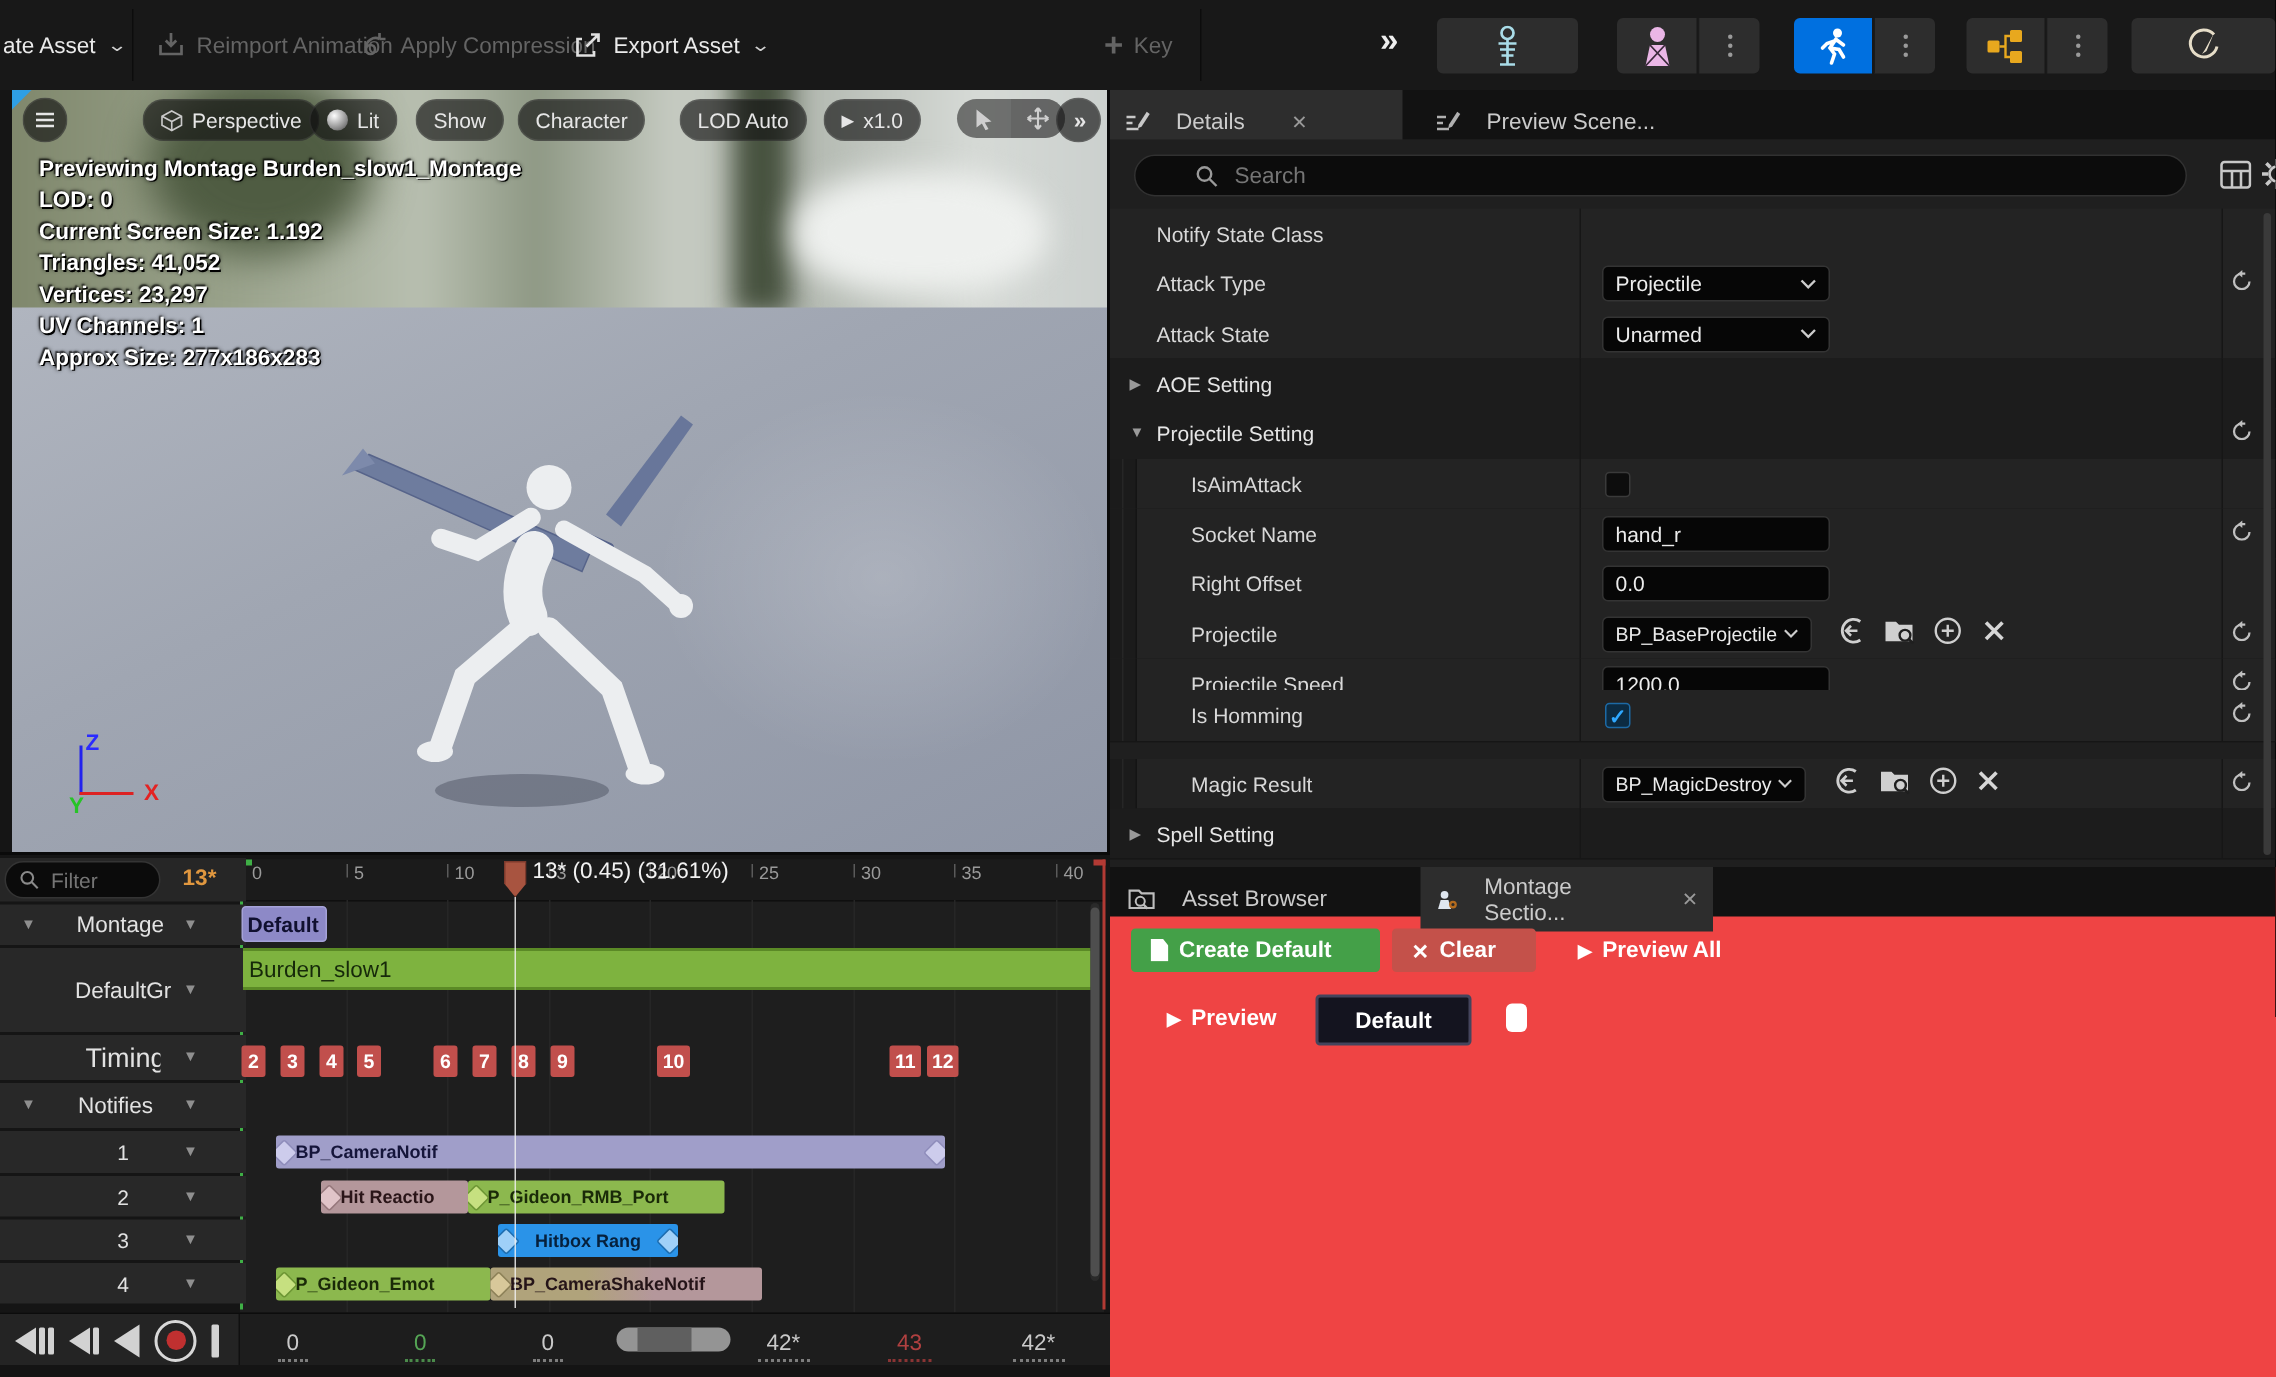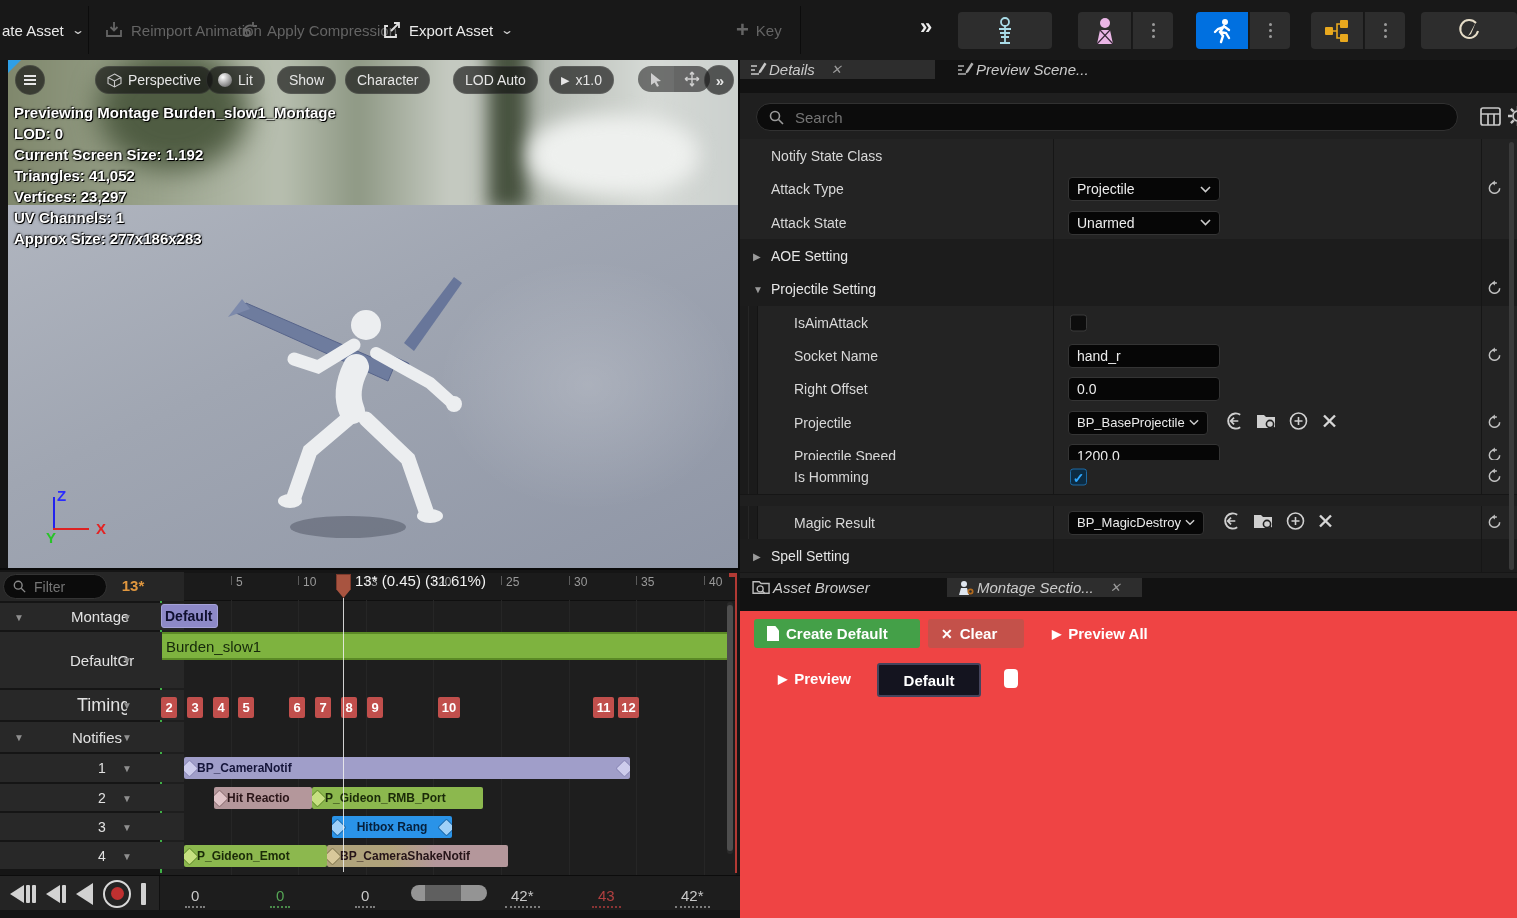--- a/index.html
+++ b/index.html
@@ -17,26 +17,26 @@
   .tb-btn{height:37px;top:12px;border-radius:4px;background:#2d2d2d;display:flex;align-items:center;justify-content:center;}
   .dots3{display:flex;flex-direction:column;gap:3px;align-items:center;}
   .dots3 i{width:3px;height:3px;border-radius:50%;background:#9a9a9a;display:block;}
   .chev{font-size:12px;color:#cfcfcf;transform:scaleX(1.4);display:inline-block;margin-left:2px;}
   
   #viewport{left:8px;top:60px;width:730px;height:508px;overflow:hidden;background:#9aa0ae;}
   .vp-pill{height:26px;border-radius:14px;background:rgba(18,18,18,.66);border:1px solid rgba(255,255,255,.08);
            display:flex;align-items:center;gap:6px;padding:0 11px;color:#e6e6e6;font-size:14px;top:6px;}
   .vp-circle{width:28px;height:28px;border-radius:50%;background:rgba(18,18,18,.66);border:1px solid rgba(255,255,255,.08);
            display:flex;align-items:center;justify-content:center;top:5px;color:#e6e6e6;}
-  .stat{left:6px;font-size:15px;font-weight:bold;color:#fff;white-space:nowrap;
+  .stat{left:18px;font-size:15px;font-weight:bold;color:#fff;white-space:nowrap;
         text-shadow:1px 1px 0 #000,-1px -1px 1px rgba(0,0,0,.7),0 0 3px rgba(0,0,0,.9);}
   
   .panel-tabbar{left:0;top:0;width:777px;height:33px;background:#121212;}
   .tab-active{background:#2d2d2d;color:#fff;}
-  .tab{display:flex;align-items:center;gap:2px;height:19px;padding:0 10px;font-size:15px;color:#cbcbcb;font-style:italic;}
+  .tab{display:flex;align-items:center;gap:17px;height:43px;padding:0 10px;font-size:15px;color:#cbcbcb;}
   .xclose{color:#9a9a9a;font-size:13px;margin-left:14px;}
   #details-panel{left:740px;top:60px;width:777px;height:518px;background:#1f1f1f;}
   .drow{position:absolute;left:0;width:777px;background:#232323;border-bottom:1px solid #161616;}
   .drow-cat{background:#1c1c1c;}
   .dlabel{position:absolute;top:50%;transform:translateY(-50%);font-size:14px;color:#d8d8d8;white-space:nowrap;}
   .coldiv{position:absolute;left:313px;top:0;bottom:0;width:1px;background:#161616;}
   .coldiv2{position:absolute;left:741px;top:0;bottom:0;width:1px;background:#161616;}
   .field{position:absolute;left:328px;top:50%;transform:translateY(-50%);height:24px;background:#060606;
          border:1px solid #343434;border-radius:4px;display:flex;align-items:center;justify-content:space-between;
          padding:0 8px;color:#ececec;font-size:14px;box-sizing:border-box;white-space:nowrap;}
@@ -48,21 +48,21 @@
   .chkbox{position:absolute;left:330px;top:50%;transform:translateY(-50%);width:17px;height:17px;border-radius:3px;
           background:#0d0d0d;border:1px solid #3a3a3a;box-sizing:border-box;}
   .chkbox.on{background:#0c2b42;border-color:#1d6aa5;color:#2fa8ff;font-weight:bold;font-size:14px;
           display:flex;align-items:center;justify-content:center;}
   #sections-panel{left:740px;top:578px;width:777px;height:340px;background:#ef4444;}
   .gbtn{position:absolute;height:29px;border-radius:3px;display:flex;align-items:center;gap:7px;
         padding:0 13px;font-size:15px;font-weight:bold;color:#fff;}
   
   #timeline{left:0;top:570px;width:740px;height:348px;background:#151515;}
   .lrow{position:absolute;left:0;width:164px;background:#282828;display:flex;align-items:center;justify-content:center;
-        font-size:14px;color:#e2e2e2;padding-left:20px;}
+        font-size:14px;color:#e2e2e2;}
   .larrow{position:absolute;color:#8f8f8f;font-size:10px;top:50%;transform:translateY(-50%);}
   .clip{overflow:hidden;white-space:nowrap;}
   .gridcol{position:absolute;top:30px;bottom:43px;width:1px;background:#262626;}
   .rtick{position:absolute;top:6px;width:1px;height:9px;background:#5a5a5a;}
   .rnum{position:absolute;top:5px;font-size:12px;color:#9a9a9a;}
   .tchip{position:absolute;height:21px;background:#c14f4c;border-radius:2px;color:#fff;font-size:13px;font-weight:bold;
          display:flex;align-items:center;justify-content:center;}
   .nbar{position:absolute;height:22px;border-radius:2px;font-size:12px;font-weight:bold;display:flex;align-items:center;
         padding-left:13px;box-sizing:border-box;overflow:hidden;white-space:nowrap;}
   .diam{position:absolute;width:11px;height:11px;transform:rotate(45deg);top:5px;border-radius:2px;}
@@ -277,21 +277,21 @@
     <div class="tab abs" style="left:207px;">
       <svg width="17" height="17" viewBox="0 0 17 17">
           <path d="M1 5 H7 M1 9 H5 M1 13 H9" stroke="#b0b0b0" stroke-width="1.6"></path>
           <path d="M9 10 L14.5 1.5 L16.5 3 L11 11.5 L8.5 12.5 Z" fill="#b0b0b0"></path>
         </svg>
       <span>Preview Scene...</span>
     </div>
   </div>
 
   <div class="abs" style="left:0;top:33px;width:777px;height:46px;background:#1f1f1f;">
-    <div class="abs" style="left:16px;top:10px;width:702px;height:28px;background:#0c0c0c;border:1px solid #313131;border-radius:15px;display:flex;align-items:center;box-sizing:border-box;padding:0 12px;gap:9px;">
+    <div class="abs" style="left:16px;top:10px;width:702px;height:28px;background:#0c0c0c;border:1px solid #313131;border-radius:15px;display:flex;align-items:center;box-sizing:border-box;padding:0 12px;gap:9px;justify-content:flex-end;">
       <svg width="15" height="15" viewBox="0 0 15 15">
           <circle cx="6" cy="6" r="4.5" stroke="#9a9a9a" stroke-width="1.6" fill="none"></circle>
           <path d="M9.5 9.5 L14 14" stroke="#9a9a9a" stroke-width="1.6"></path>
         </svg>
       <input style="background: transparent; border: none; outline: none; color: rgb(221, 221, 221); font-size: 15px; width: 620px; font-family: &quot;Liberation Sans&quot;, sans-serif;" placeholder="Search">
     </div>
     <svg class="abs" style="left:740px;top:13px;" width="21" height="21" viewBox="0 0 21 21">
         <rect x="1" y="2" width="19" height="17" rx="2" stroke="#c8c8c8" stroke-width="1.7" fill="none"></rect>
         <path d="M1 8 H20 M8 8 V19 M14 8 V19" stroke="#c8c8c8" stroke-width="1.7"></path>
       </svg>

